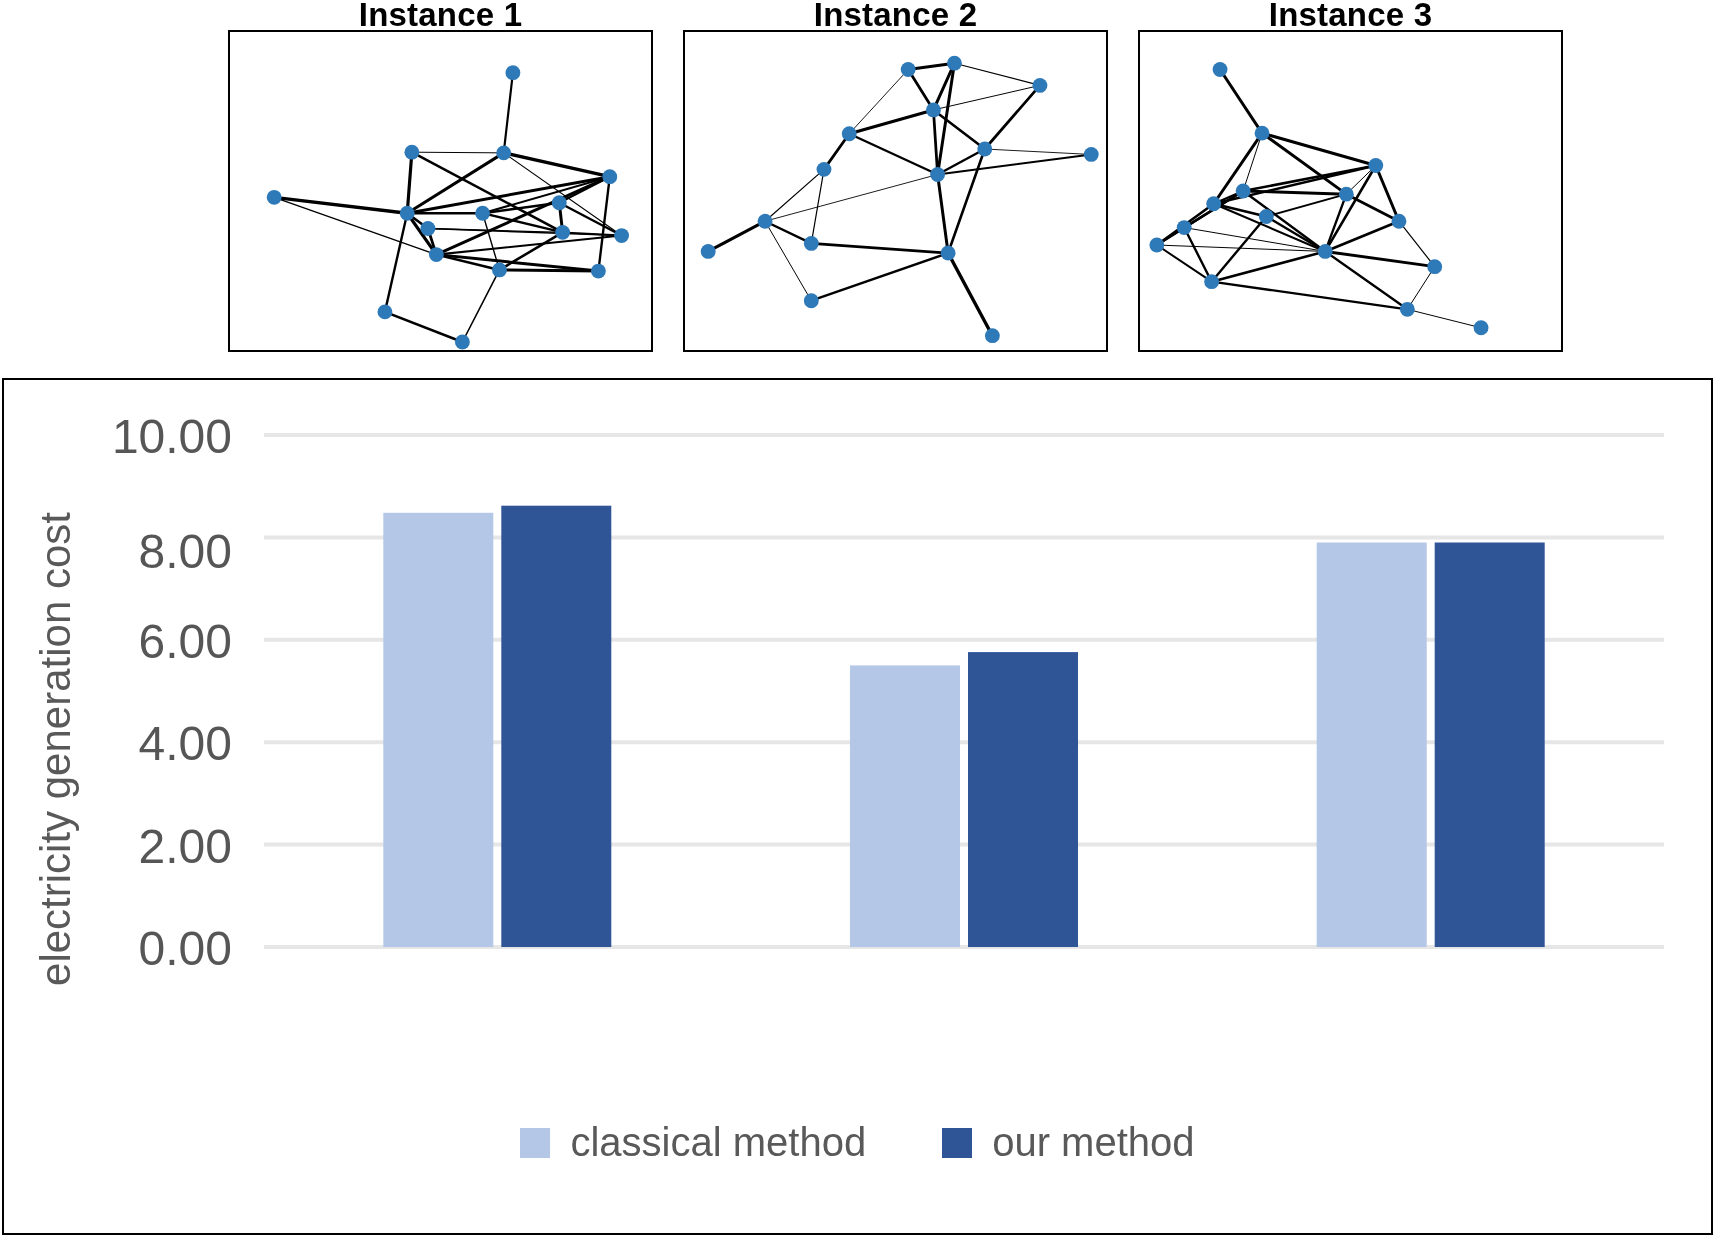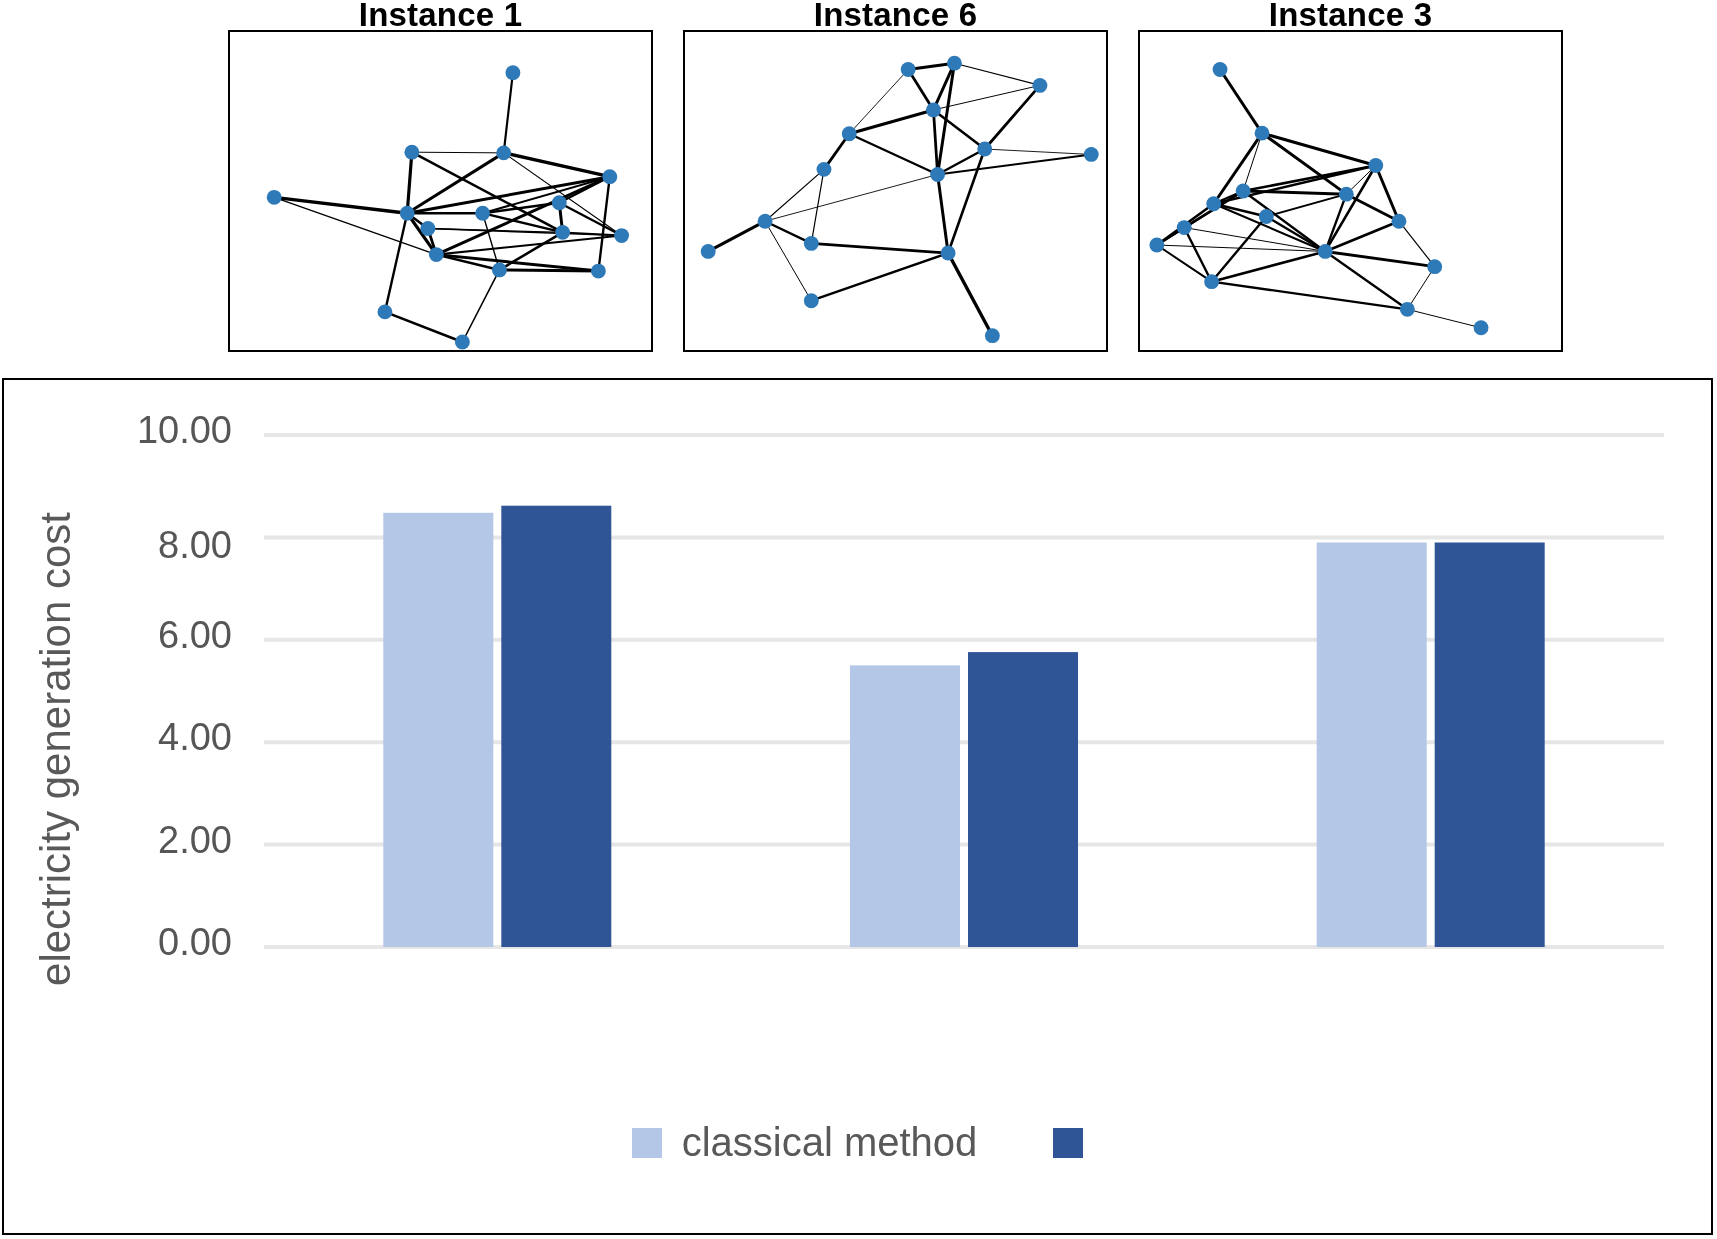--- a/index.html
+++ b/index.html
@@ -22,21 +22,21 @@
   
   #chart-frame{
     position:absolute;left:2px;top:378px;width:1711px;height:857px;
     border:2px solid #000;box-sizing:border-box;background:#fff;
   }
   #plot{position:absolute;left:0;top:0;width:100%;height:100%;}
   #plot svg{display:block;width:100%;height:100%;}
 
   .ytick{
     position:absolute;right:0;text-align:right;
-    font-size:38px;color:#565656;font-family:"Liberation Sans",sans-serif;
+    font-size:48px;color:#565656;font-family:"Liberation Sans",sans-serif;
     white-space:nowrap;
   }
   #ytick-col{position:absolute;left:60px;top:0;width:168px;height:100%;}
 
   #yaxis-title{
     position:absolute;left:-228px;top:345px;width:560px;
     transform:rotate(-90deg);
     font-size:42px;color:#595959;text-align:center;
     font-family:"Liberation Sans",sans-serif;white-space:nowrap;
   }
@@ -104,21 +104,21 @@
           <circle cx="395.3" cy="206.1" r="7.5" fill="#2E79B8"></circle>
           <circle cx="208.3" cy="225.4" r="7.5" fill="#2E79B8"></circle>
           <circle cx="272.0" cy="240.9" r="7.5" fill="#2E79B8"></circle>
           <circle cx="371.9" cy="242.1" r="7.5" fill="#2E79B8"></circle>
           <circle cx="156.4" cy="283.4" r="7.5" fill="#2E79B8"></circle>
           <circle cx="234.6" cy="313.9" r="7.5" fill="#2E79B8"></circle>
         </svg>
       </div>
     </div>
     <div class="panel-wrap" style="left: 683px; width: 425px;">
-      <div class="panel-title">Instance 6</div>
+      <div class="panel-title">Instance 2</div>
       <div class="panel-box" style="width: 425px; height: 322px; border-color: rgb(0, 0, 0);">
         <svg viewBox="0 0 425 322" preserveAspectRatio="none">
           <line x1="225.3" y1="38.0" x2="272.0" y2="31.6" stroke="#000000" stroke-width="3" stroke-linecap="round"></line>
           <line x1="225.3" y1="38.0" x2="165.8" y2="103.0" stroke="#000000" stroke-width="0.9" stroke-linecap="round"></line>
           <line x1="225.3" y1="38.0" x2="250.8" y2="78.9" stroke="#000000" stroke-width="2.8" stroke-linecap="round"></line>
           <line x1="272.0" y1="31.6" x2="250.8" y2="78.9" stroke="#000000" stroke-width="3" stroke-linecap="round"></line>
           <line x1="272.0" y1="31.6" x2="255.0" y2="144.3" stroke="#000000" stroke-width="3" stroke-linecap="round"></line>
           <line x1="272.0" y1="31.6" x2="358.3" y2="54.1" stroke="#000000" stroke-width="1.2" stroke-linecap="round"></line>
           <line x1="358.3" y1="54.1" x2="302.6" y2="118.5" stroke="#000000" stroke-width="2.8" stroke-linecap="round"></line>
           <line x1="358.3" y1="54.1" x2="250.8" y2="78.9" stroke="#000000" stroke-width="1" stroke-linecap="round"></line>
@@ -249,15 +249,16 @@
       </svg>
     </div>
 
   <div id="legend">
       <div class="legend-item">
         <span class="legend-swatch" style="background: rgb(180, 199, 231);"></span>
         <span class="legend-label">classical method</span>
       </div>
       <div class="legend-item">
         <span class="legend-swatch" style="background: rgb(47, 85, 151);"></span>
+        <span class="legend-label">our method</span>
       </div>
     </div>
 </div>
 
 </body></html>

